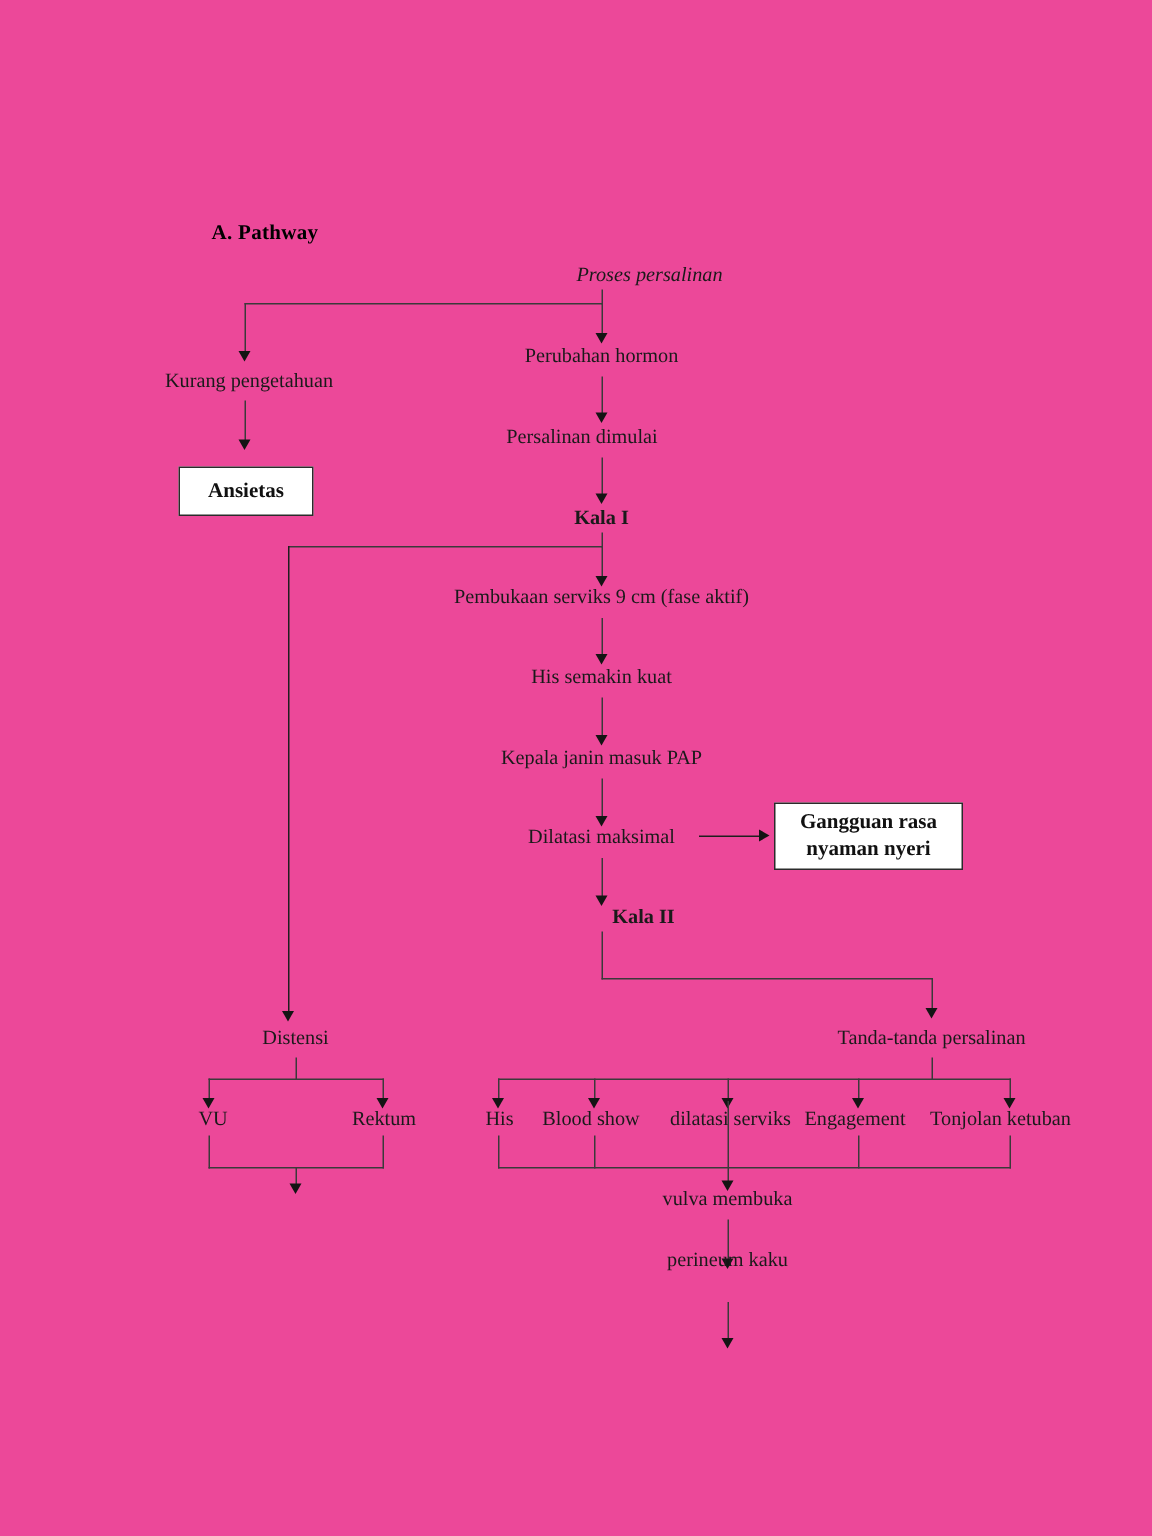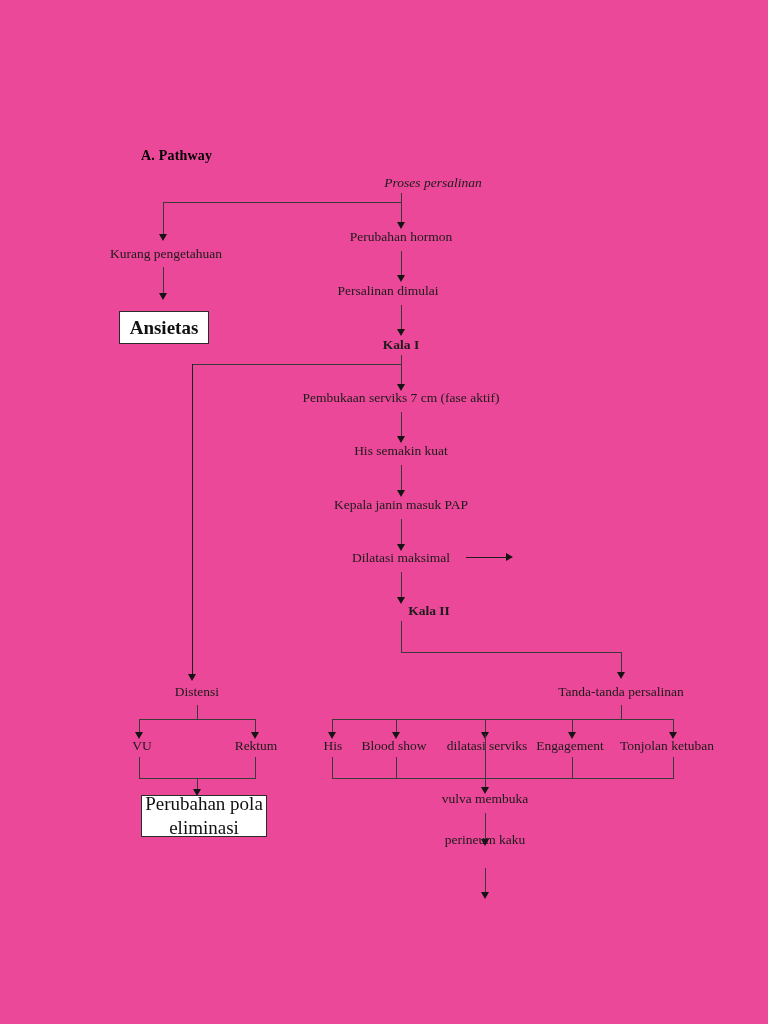--- a/index.html
+++ b/index.html
@@ -38,21 +38,21 @@
   
   .box{
     position:absolute;
     border:1.3px solid #2b2b2b;
     background:#fff;
     display:flex;
     align-items:center;
     justify-content:center;
     text-align:center;
     font-weight:bold;
-    font-size:19px;
+    font-size:14px;
     line-height:1.25;
     color:#111;
     box-sizing:border-box;
     font-family:Liberation Serif, serif;
   }
 
   
   .vline{
     position:absolute;
     width:1.2px;
@@ -122,40 +122,44 @@
 
   <div class="vline" style="left:401px; top:355px; height:10px;"></div>
   <div class="hline" style="left:192px; top:364px; width:210px;"></div>
 
   <div class="vline dark" style="left:192px; top:364px; height:312px; width:1.4px;"></div>
   <div class="arrow-down" style="left:188px; top:674px;"></div>
 
   <div class="vline" style="left:401px; top:364px; height:22px;"></div>
   <div class="arrow-down" style="left:397px; top:384px;"></div>
 
-  <div class="node" style="left:401px; top:390px;">Pembukaan serviks 7 cm (fase aktif)</div>
+  <div class="node" style="left:401px; top:390px;">Pembukaan serviks 9 cm (fase aktif)</div>
 
   <div class="vline" style="left:401px; top:412px; height:26px;"></div>
   <div class="arrow-down" style="left:397px; top:436px;"></div>
 
   <div class="node" style="left:401px; top:443px;">His semakin kuat</div>
 
   <div class="vline" style="left:401px; top:465px; height:27px;"></div>
   <div class="arrow-down" style="left:397px; top:490px;"></div>
 
   <div class="node" style="left:401px; top:497px;">Kepala janin masuk PAP</div>
 
   <div class="vline" style="left:401px; top:519px; height:27px;"></div>
   <div class="arrow-down" style="left:397px; top:544px;"></div>
 
   <div class="node" style="left:401px; top:550px;">Dilatasi maksimal</div>
 
   <div class="hline dark" style="left:466px; top:557px; width:42px; height:1.4px;"></div>
   <div class="arrow-right" style="left:506px; top:553px;"></div>
 
+  <div class="box" style="left:516px; top:535px; width:126px; height:45px; flex-direction:column;">
+    <span>Gangguan rasa</span>
+    <span>nyaman nyeri</span>
+  </div>
 
   <div class="vline" style="left:401px; top:572px; height:27px;"></div>
   <div class="arrow-down" style="left:397px; top:597px;"></div>
 
   <div class="node bold" style="left:401px; top:603px;margin-left:28px;">Kala II</div>
 
   <div class="vline" style="left:401px; top:621px; height:32px;"></div>
   <div class="hline" style="left:401px; top:652px; width:221px;"></div>
   <div class="vline" style="left:621px; top:652px; height:22px;"></div>
   <div class="arrow-down" style="left:617px; top:672px;"></div>
@@ -171,24 +175,20 @@
 
   <div class="node" style="left:142px; top:738px;">VU</div>
   <div class="node" style="left:256px; top:738px;">Rektum</div>
 
   <div class="vline" style="left:139px; top:757px; height:22px;"></div>
   <div class="vline" style="left:255px; top:757px; height:22px;"></div>
   <div class="hline" style="left:139px; top:778px; width:117px;"></div>
   <div class="vline" style="left:197px; top:778px; height:13px;"></div>
   <div class="arrow-down" style="left:193px; top:789px;"></div>
 
-  <div class="box" style="left:141px; top:795px; width:126px; height:42px; flex-direction:column; font-weight:normal;">
-    <span>Perubahan pola</span>
-    <span>eliminasi</span>
-  </div>
 
   <div class="node" style="left:621px; top:684px;">Tanda-tanda persalinan</div>
 
   <div class="vline" style="left:621px; top:705px; height:15px;"></div>
   <div class="hline" style="left:332px; top:719px; width:342px;"></div>
 
   <div class="vline" style="left:332px; top:719px; height:15px;"></div>
   <div class="arrow-down" style="left:328px; top:732px;"></div>
 
   <div class="vline" style="left:396px; top:719px; height:15px;"></div>

